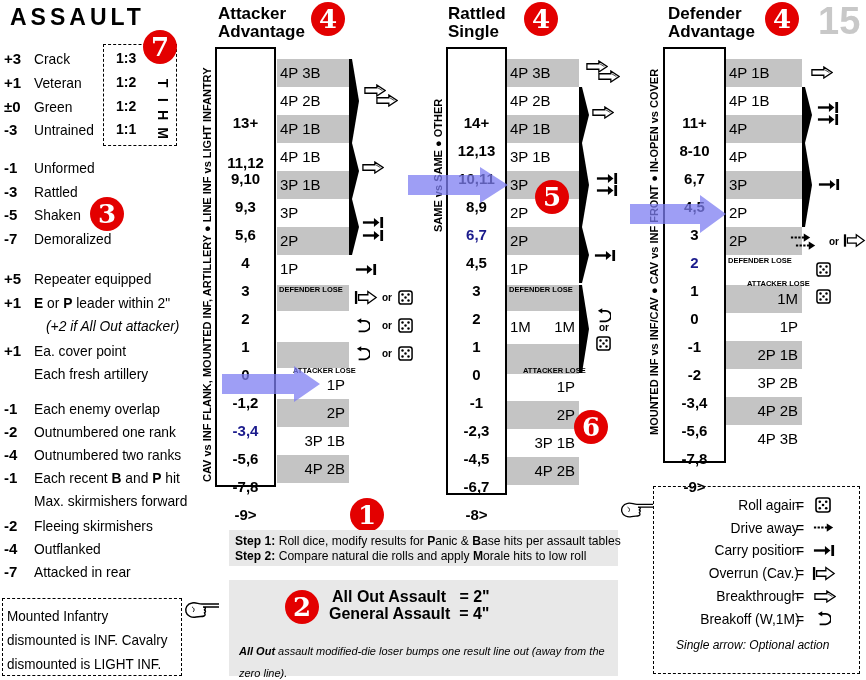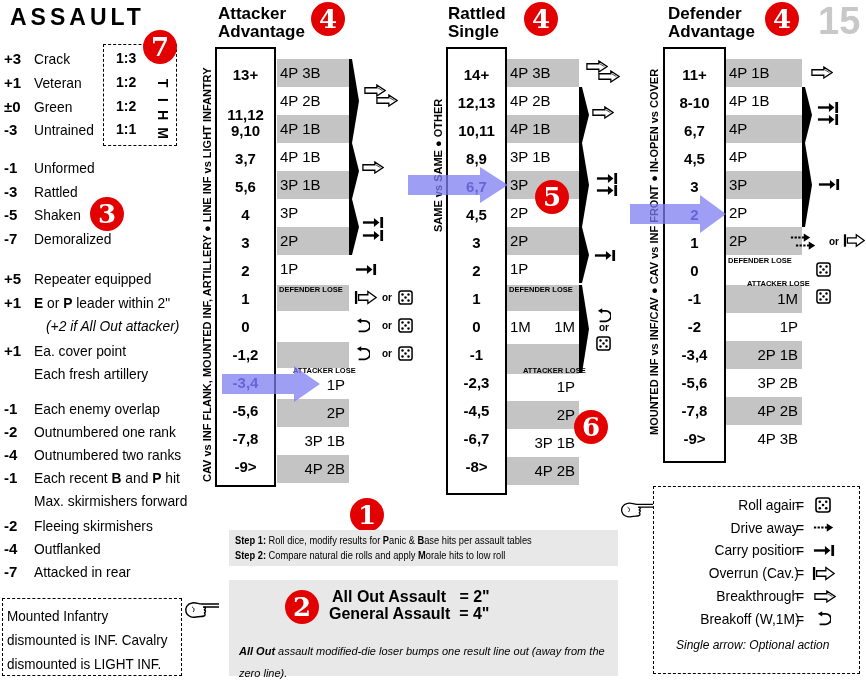--- a/index.html
+++ b/index.html
@@ -30,35 +30,35 @@
   .note-box span { display: block; transform: scaleX(0.9); transform-origin: left; white-space: nowrap; }
 
   
   .badge { position: absolute; width: 34px; height: 34px; border-radius: 50%; background: #e30000; color: #fff; font-family: "DejaVu Serif", serif; font-weight: bold; font-size: 26px; text-align: center; line-height: 35px; }
 
   
   .tbl-title { position: absolute; font-size: 17px; font-weight: bold; line-height: 18px; }
 
   
   .die-col { position: absolute; border: 2px solid #000; background: #fff; }
-  .die-cell { position: absolute; left: 0; width: 100%; text-align: center; font-weight: bold; font-size: 15px; height: 28px; line-height: 28px; }
+  .die-cell { position: absolute; left: 0; width: 100%; text-align: center; font-weight: bold; font-size: 15px; height: 28px; line-height: 28px; margin-top: 48px; }
   .res-cell { position: absolute; height: 28px; line-height: 28px; font-size: 15px; padding-left: 3px; white-space: nowrap; }
   .res-cell.gray { background: #c4c4c4; }
   .res-cell.right { text-align: right; padding-right: 4px; padding-left: 0; }
 
   .vert-label { position: absolute; font-size: 11px; font-weight: bold; white-space: nowrap; transform: rotate(-90deg); transform-origin: left top; }
 
   .icon { position: absolute; display: block; }
 
   .blue-arrow { position: absolute; }
 
   .small-or { position: absolute; font-size: 10px; font-weight: bold; }
 
   
-  .step-box { left: 229px; top: 530px; width: 389px; height: 36px; background: #e8e8e8; padding: 3px 6px; font-size: 10px; line-height: 15px; }
+  .step-box { left: 229px; top: 530px; width: 389px; height: 36px; background: #e8e8e8; padding: 3px 6px; font-size: 13px; line-height: 15px; }
   .step-box div { white-space: nowrap; transform: scaleX(0.93); transform-origin: left; }
 
   .assault-box { left: 229px; top: 580px; width: 389px; height: 96px; background: #e8e8e8; }
   .assault-line { position: absolute; left: 103px; font-size: 16px; font-weight: bold; white-space: pre; }
   .assault-note { position: absolute; left: 10px; top: 60px; width: 370px; font-size: 11px; font-style: italic; line-height: 22px; }
 
   
   .legend-box { left: 653px; top: 486px; width: 207px; height: 188px; border: 1.5px dashed #000; }
   .legend-row { position: absolute; right: 60px; font-size: 14.5px; white-space: nowrap; text-align: right; transform: scaleX(0.95); transform-origin: right; }
   .legend-eq { position: absolute; left: 142px; font-size: 14px; }
@@ -230,21 +230,21 @@
   <div>Advantage</div>
 </div>
 <div class="badge" style="left:311px;top:2px;">4</div>
 
 <div class="vert-label" style="left:201px;top:482px;">CAV vs INF FLANK, MOUNTED INF, ARTILLERY  ●  LINE INF vs LIGHT INFANTRY</div>
 
 <div class="die-col" style="left:215px;top:47px;width:61px;height:440px;">
   <div class="die-cell" style="top:12px">13+</div>
   <div class="die-cell" style="top:52px">11,12</div>
   <div class="die-cell" style="top:68px">9,10</div>
-  <div class="die-cell" style="top:96px">3,7</div>
+  <div class="die-cell" style="top:96px">9,3</div>
   <div class="die-cell" style="top:124px">5,6</div>
   <div class="die-cell" style="top:152px">4</div>
   <div class="die-cell" style="top:180px">3</div>
   <div class="die-cell" style="top:208px">2</div>
   <div class="die-cell" style="top:236px">1</div>
   <div class="die-cell" style="top:264px">0</div>
   <div class="die-cell" style="top:292px">-1,2</div>
   <div class="die-cell" style="top:320px;color:#1a1a8c">-3,4</div>
   <div class="die-cell" style="top:348px">-5,6</div>
   <div class="die-cell" style="top:376px">-7,8</div>

